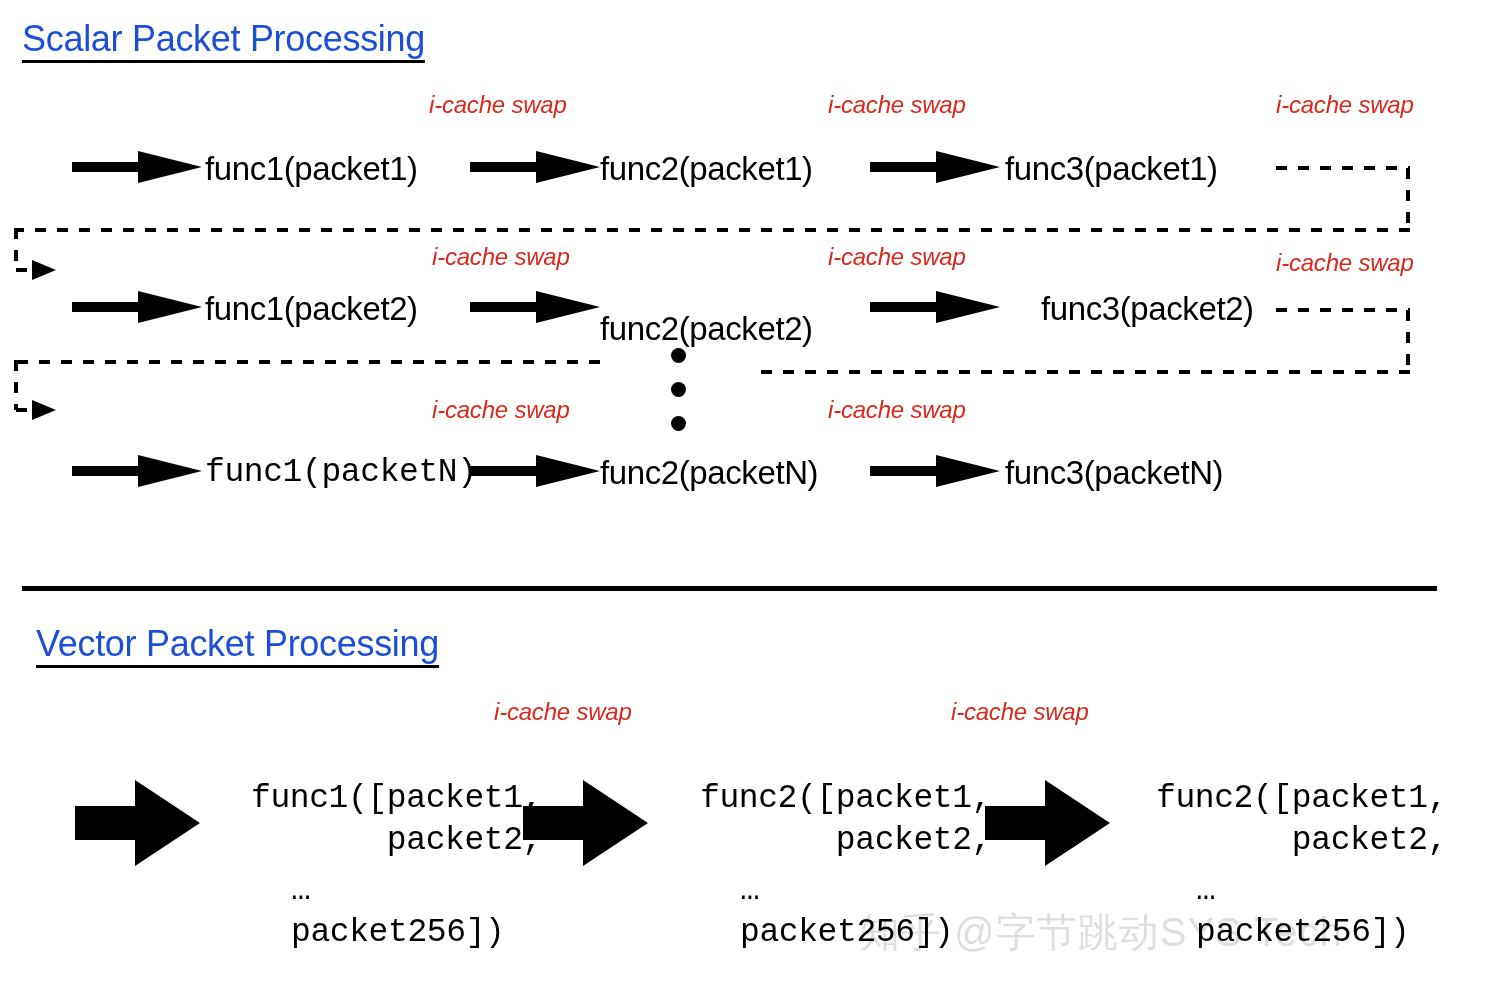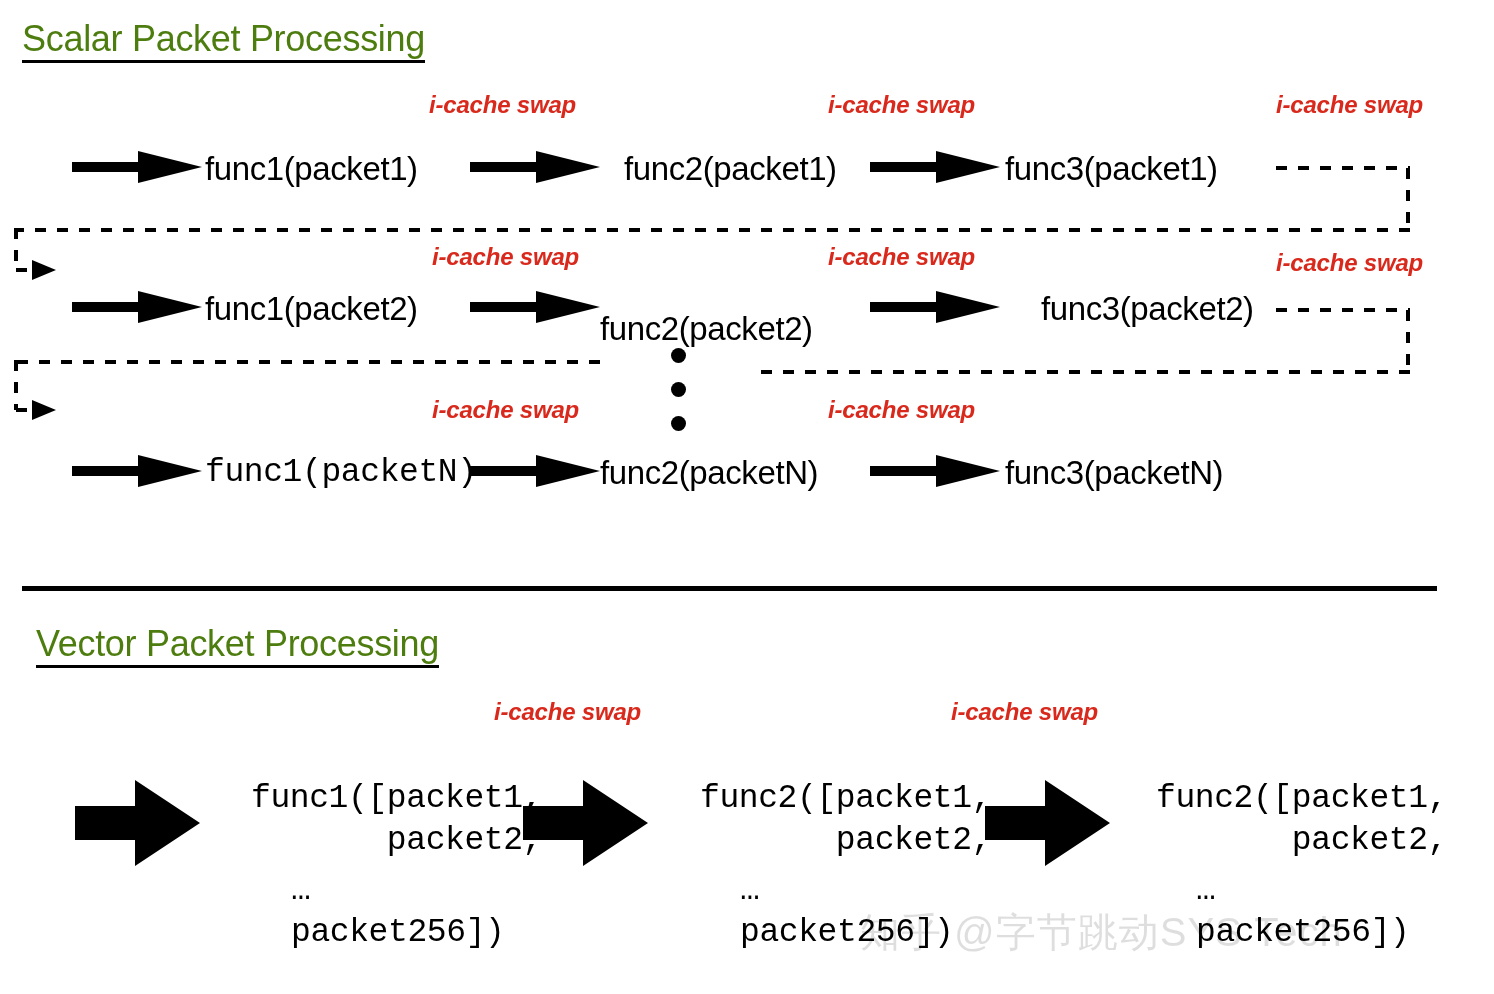--- a/index.html
+++ b/index.html
@@ -17,21 +17,21 @@
     background: #ffffff;
     overflow: hidden;
   }
   .abs { position: absolute; }
 
   
   .section-title {
     font-family: "Liberation Sans", sans-serif;
     font-size: 36px;
     font-weight: 400;
-    color: #4d7c0f;
+    color: #1d4ed8;
     letter-spacing: -0.3px;
     white-space: nowrap;
     border-bottom: 3px solid #000000;
     padding-bottom: 2px;
     line-height: 1.05;
   }
 
   
   .func-label {
     font-family: "Liberation Sans", sans-serif;
@@ -40,21 +40,21 @@
     white-space: nowrap;
     line-height: 1.0;
     letter-spacing: -0.4px;
   }
 
   
   .swap-label {
     font-family: "Liberation Sans", sans-serif;
     font-size: 24px;
     font-style: italic;
-    font-weight: 700;
+    font-weight: 400;
     color: #d9291c;
     white-space: nowrap;
     line-height: 1.0;
     letter-spacing: -0.2px;
   }
 
   
   .arrow-thin { display: block; }
 
   
@@ -132,21 +132,21 @@
     </svg>
   </div>
   <div class="abs" style="left:870px; top:148px;">
     <svg class="arrow-thin" width="130" height="38" viewBox="0 0 130 38" aria-hidden="true">
       <rect x="0" y="14" width="78" height="10" fill="#000"></rect>
       <polygon points="66,3 130,19 66,35" fill="#000"></polygon>
     </svg>
   </div>
 
   <div class="abs func-label" style="left:205px; top:152px;">func1(packet1)</div>
-  <div class="abs func-label" style="left:600px; top:152px;margin-left:24px;">func2(packet1)</div>
+  <div class="abs func-label" style="left:600px; top:152px;">func2(packet1)</div>
   <div class="abs func-label" style="left:1005px; top:152px;">func3(packet1)</div>
 
   <div class="abs" style="left:8px; top:160px;">
     <svg class="loop-svg" width="1410" height="120" viewBox="0 0 1410 120" aria-hidden="true">
 
       <path d="M 1268 8 L 1402 8" stroke="#000" stroke-width="4" fill="none" stroke-dasharray="11 11" stroke-linecap="butt"></path>
 
       <path d="M 1400 8 L 1400 70" stroke="#000" stroke-width="4" fill="none" stroke-dasharray="11 11" stroke-linecap="butt"></path>
 
       <path d="M 1402 70 L 6 70" stroke="#000" stroke-width="4" fill="none" stroke-dasharray="11 11" stroke-linecap="butt"></path>

